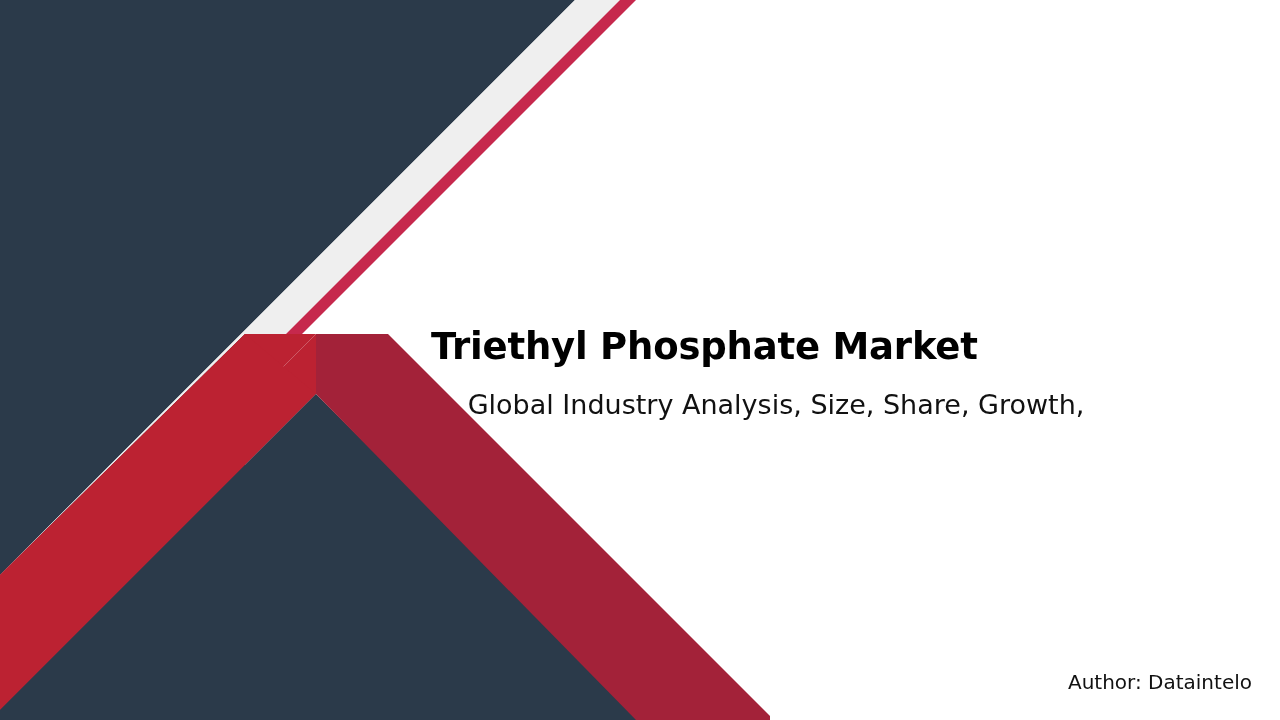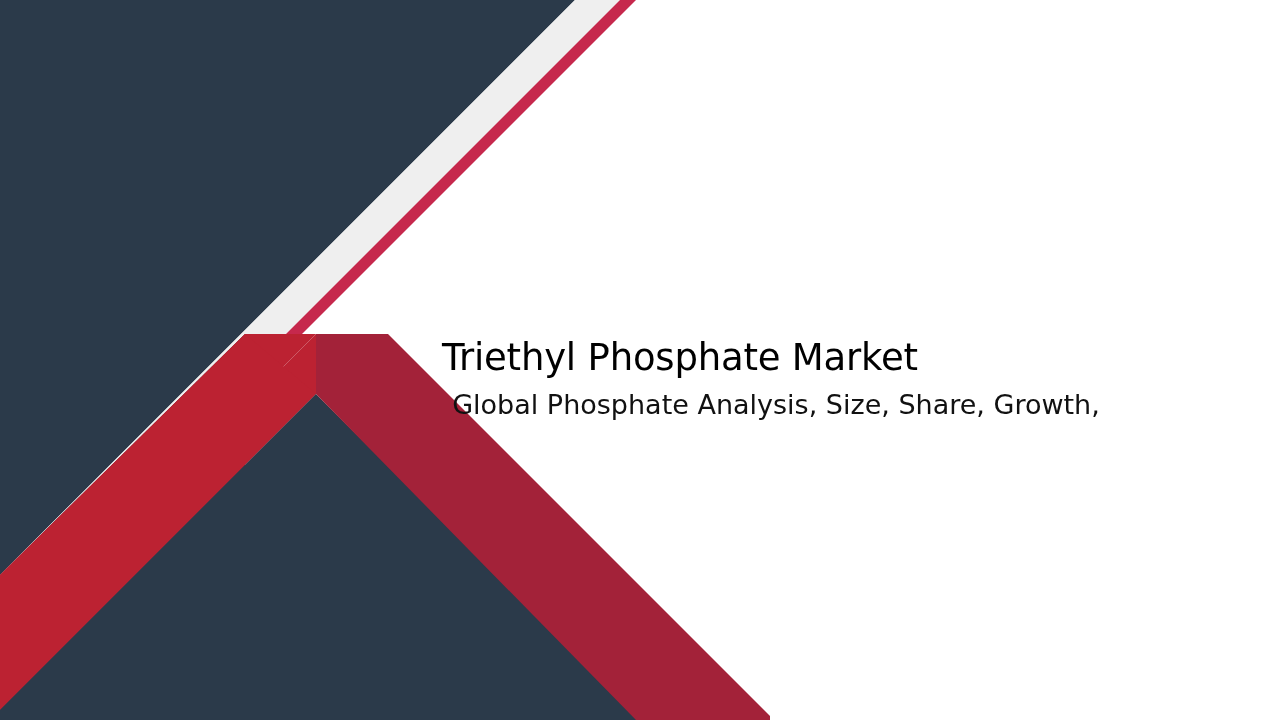--- a/index.html
+++ b/index.html
@@ -33,23 +33,23 @@
     width: 1280px;
     height: 720px;
   }
   #title-block {
     position: absolute;
     left: 426px;
     top: 318px;
     width: 700px;
   }
   #slide-title {
-    margin: 16px;
+    margin: 5px;
     font-size: 37px;
-    font-weight: normal;
+    font-weight: bold;
     line-height: 48px;
     color: #000000;
     letter-spacing: -0.2px;
     white-space: nowrap;
   }
   #subtitle-block {
     position: absolute;
     left: 426px;
     top: 375px;
     width: 700px;
@@ -105,19 +105,20 @@
 
   </svg>
 
   <div class="text-layer">
 
     <div id="title-block">
       <h1 id="slide-title">Triethyl Phosphate Market</h1>
     </div>
 
     <div id="subtitle-block">
-      <p class="subtitle-line">Global Phosphate Analysis, Size, Share, Growth,</p>
+      <p class="subtitle-line">Global Industry Analysis, Size, Share, Growth,</p>
     </div>
 
+    <div id="author-line">Author: Dataintelo</div>
 
   </div>
 
 </div>
 
 </body></html>

